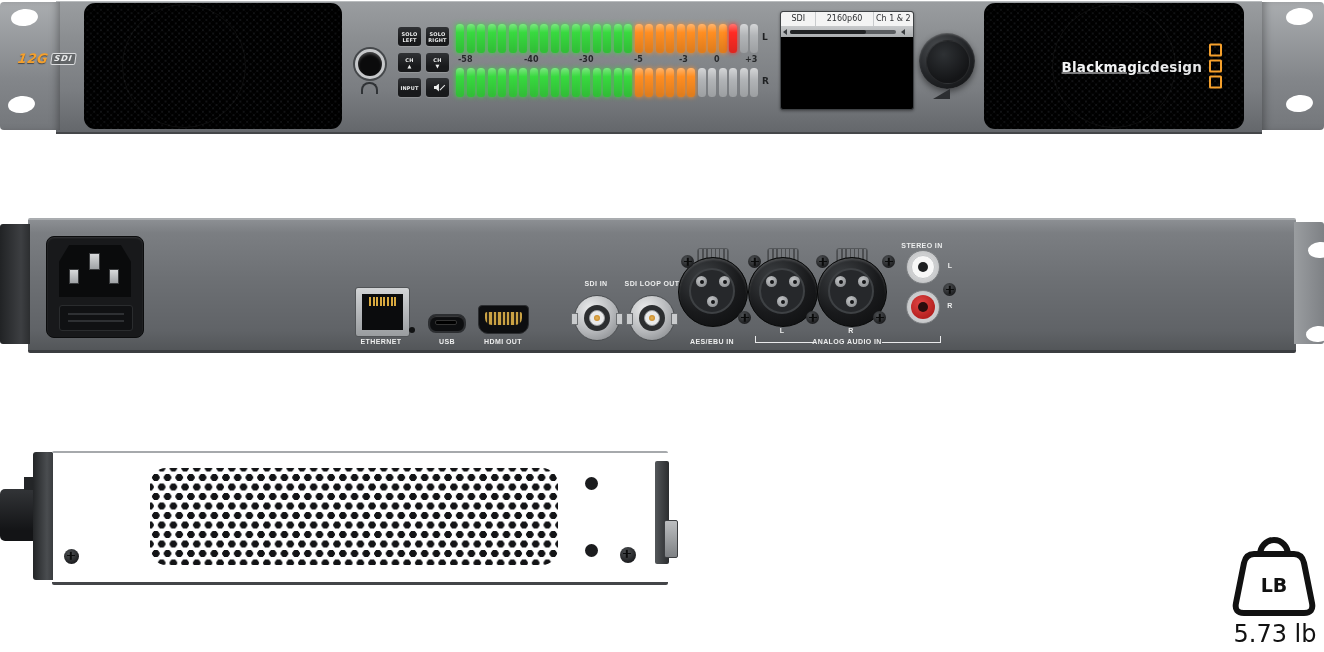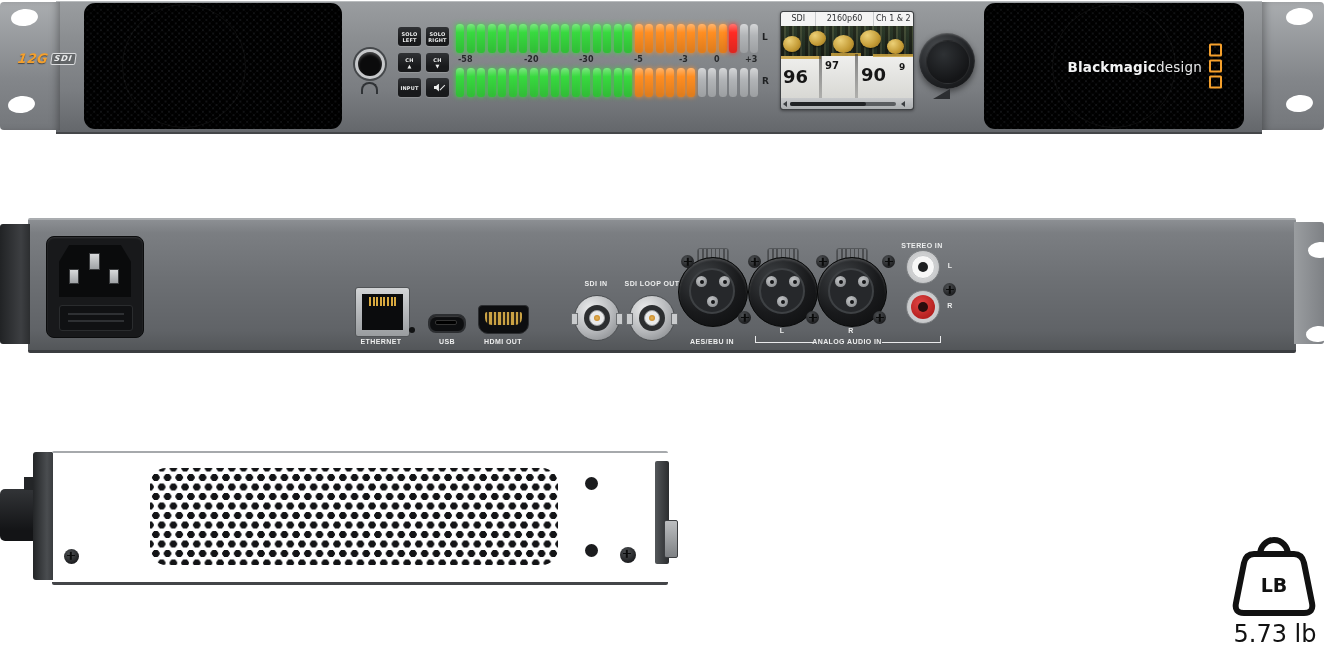--- a/index.html
+++ b/index.html
@@ -70,21 +70,21 @@
   .vol-ico.left{left:2px;} .vol-ico.rightg{left:120px;}
 
   .knob{left:919px;top:33px;width:56px;height:56px;border-radius:50%;
      background:radial-gradient(circle at 36% 30%,#4c4f52,#232528 52%,#0e0f10 100%);
      box-shadow:0 3px 6px rgba(0,0,0,.45),inset 0 1px 2px rgba(255,255,255,.25);}
   .knob-inner{position:absolute;left:7px;top:7px;width:42px;height:42px;border-radius:50%;
      border:1px solid rgba(255,255,255,.08);background:radial-gradient(circle at 40% 32%,#2e3134,#141517 70%);}
   .knob-pointer{left:933px;top:89px;width:0;height:0;border-left:17px solid transparent;border-bottom:10px solid #2c2e31;}
   .brand{right:22px;top:50%;transform:translateY(-50%);display:flex;align-items:center;gap:7px;}
   .brand-text{font-size:13.5px;color:#f3f4f5;letter-spacing:.2px;}
-  .brand-text .bold{font-weight:600;} .brand-text .light{font-weight:400;opacity:.95;}
+  .brand-text .bold{font-weight:600;text-decoration:underline;} .brand-text .light{font-weight:700;opacity:.95;}
   .brand-squares{display:flex;flex-direction:column;gap:3px;}
   .brand-squares i{width:9px;height:9px;border:2.2px solid #f5a02c;border-radius:1.5px;display:block;}
 
   
   .dim-text{font-size:23px;color:#1a1a1a;}
   .hline{position:absolute;height:2px;background:#1a1a1a;}
   .vtick{position:absolute;width:2px;height:16px;background:#1a1a1a;}
   .vline{position:absolute;width:2px;background:#1a1a1a;}
   .htick{position:absolute;width:18px;height:2px;background:#1a1a1a;}
 
@@ -233,21 +233,21 @@
         <div class="seg lit" style="background-color: rgb(255, 142, 33); color: rgb(255, 142, 33);"></div>
         <div class="seg lit" style="background-color: rgb(255, 142, 33); color: rgb(255, 142, 33);"></div>
         <div class="seg lit" style="background-color: rgb(255, 142, 33); color: rgb(255, 142, 33);"></div>
         <div class="seg lit" style="background-color: rgb(255, 142, 33); color: rgb(255, 142, 33);"></div>
         <div class="seg lit" style="background-color: rgb(255, 43, 36); color: rgb(255, 43, 36);"></div>
         <div class="seg dim" style="background-color: rgb(169, 172, 175); color: rgb(169, 172, 175);"></div>
         <div class="seg dim" style="background-color: rgb(169, 172, 175); color: rgb(169, 172, 175);"></div>
       </div>
     <div class="abs meter-scale">
         <span style="left: 2px;">-58</span>
-        <span style="left: 68px;">-20</span>
+        <span style="left: 68px;">-40</span>
         <span style="left: 123px;">-30</span>
         <span style="left: 178px;">-5</span>
         <span style="left: 223px;">-3</span>
         <span style="left: 258px;">0</span>
         <span style="left: 289px;">+3</span>
       </div>
     <div class="abs meter-row" style="top:68px;">
         <div class="seg lit" style="background-color: rgb(56, 217, 63); color: rgb(56, 217, 63);"></div>
         <div class="seg lit" style="background-color: rgb(56, 217, 63); color: rgb(56, 217, 63);"></div>
         <div class="seg lit" style="background-color: rgb(56, 217, 63); color: rgb(56, 217, 63);"></div>
@@ -279,38 +279,20 @@
         <div class="seg dim" style="background-color: rgb(169, 172, 175); color: rgb(169, 172, 175);"></div>
       </div>
     <div class="abs chlabel" style="top:32px;">L</div>
     <div class="abs chlabel" style="top:76px;">R</div>
 
     <div class="abs lcd">
       <div class="lcd-head">
         <div class="lh1">SDI</div>
         <div class="lh2">2160p60</div>
         <div class="lh3">Ch 1 &amp; 2</div>
-      </div>
-      <div class="lcd-img">
-        <div class="crowd"></div>
-        <div class="helmet" style="left:2px;top:10px;width:18px;height:16px;"></div>
-        <div class="helmet" style="left:28px;top:5px;width:17px;height:15px;"></div>
-        <div class="helmet" style="left:52px;top:9px;width:21px;height:18px;"></div>
-        <div class="helmet" style="left:79px;top:4px;width:21px;height:18px;"></div>
-        <div class="helmet" style="left:106px;top:13px;width:17px;height:15px;"></div>
-        <div class="jersey" style="left:0;top:30px;width:132px;height:42px;"></div>
-        <div class="gold-stripe" style="left:0;top:30px;width:40px;"></div>
-        <div class="gold-stripe" style="left:50px;top:27px;width:30px;"></div>
-        <div class="gold-stripe" style="left:92px;top:28px;width:40px;"></div>
-        <div class="jgap" style="left:38px;top:30px;height:42px;"></div>
-        <div class="jgap" style="left:74px;top:28px;height:44px;"></div>
-        <div class="jnum" style="left:2px;top:40px;font-size:18px;">96</div>
-        <div class="jnum" style="left:44px;top:34px;font-size:10px;">97</div>
-        <div class="jnum" style="left:80px;top:38px;font-size:18px;">90</div>
-        <div class="jnum" style="left:118px;top:36px;font-size:9px;">9</div>
       </div>
       <div class="lcd-vol">
         <div class="vol-ico left"></div>
         <div class="vol-track">
           <div class="vol-fill"></div>
         </div>
         <div class="vol-ico rightg"></div>
       </div>
     </div>
 

